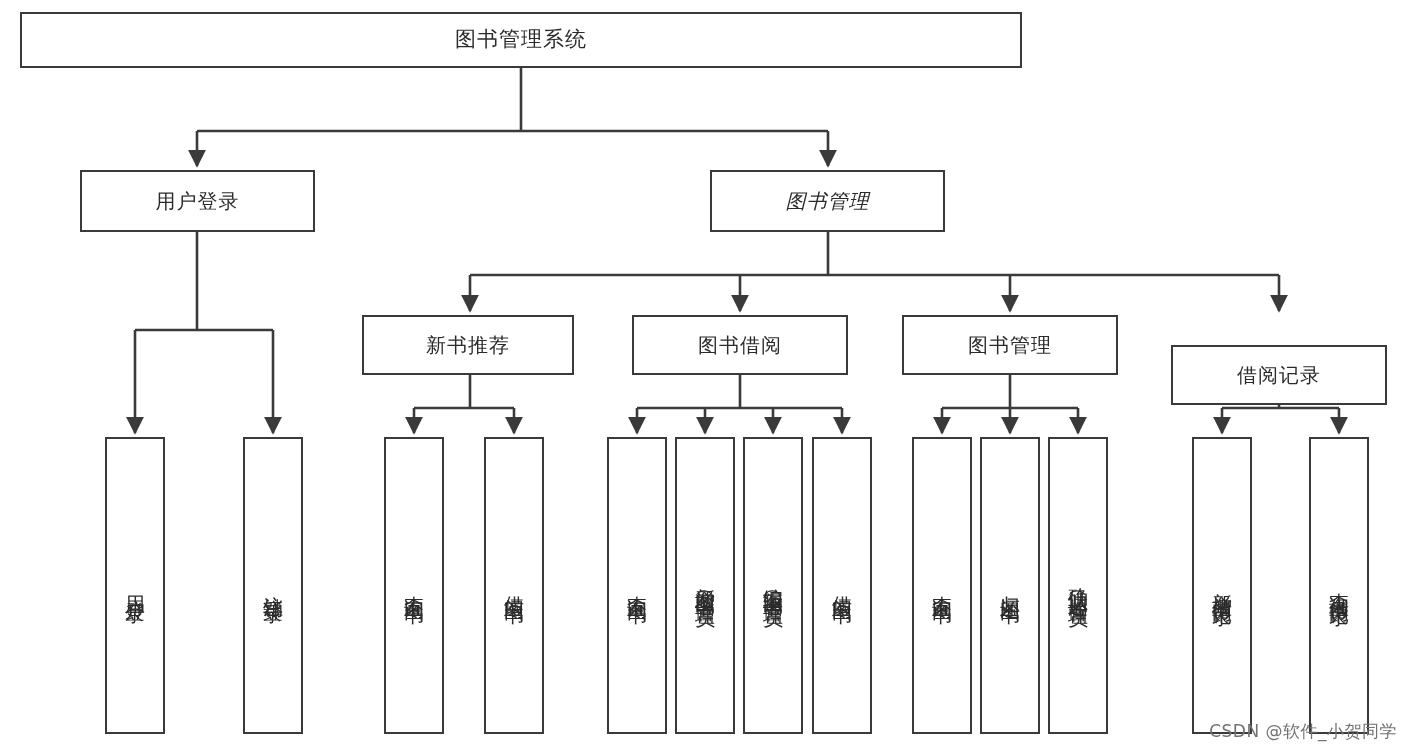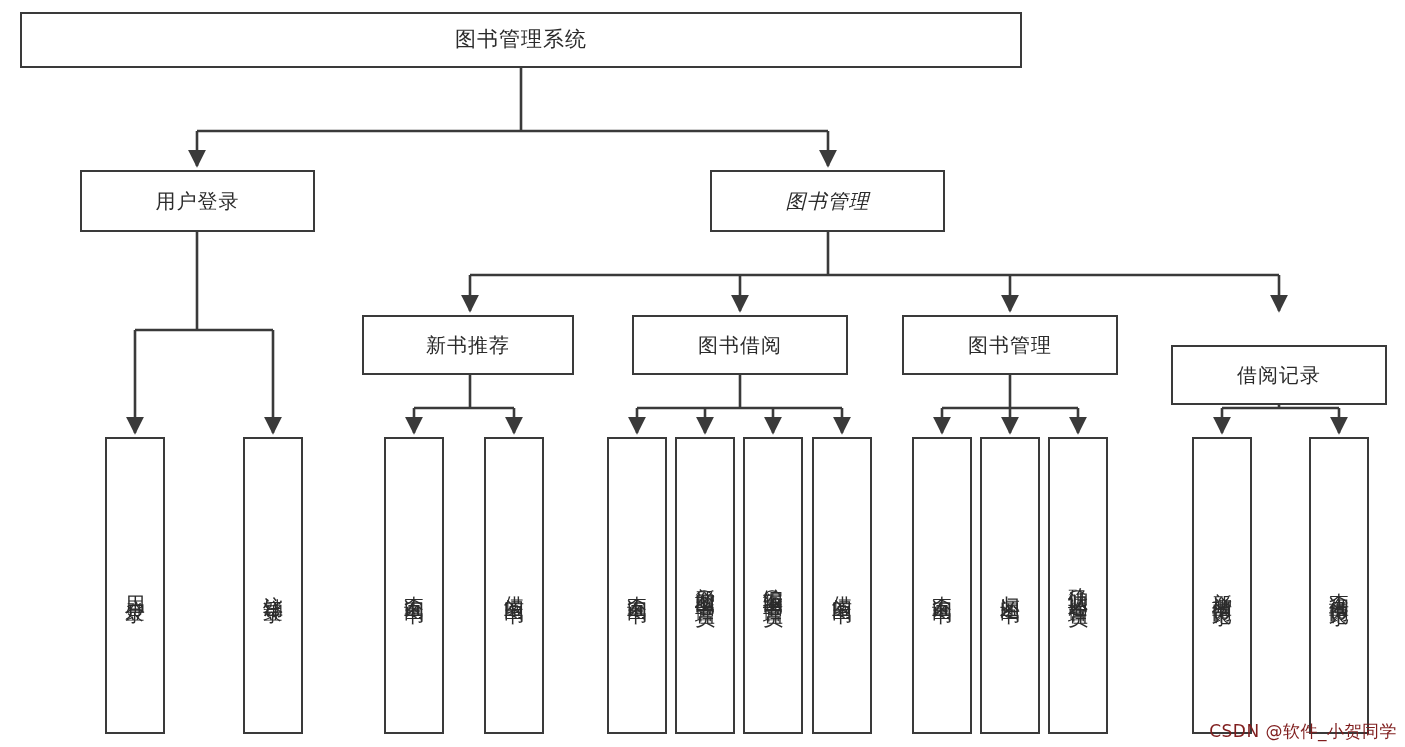--- a/index.html
+++ b/index.html
@@ -57,21 +57,21 @@
     writing-mode: vertical-rl;
     text-orientation: upright;
     display: block;
     white-space: nowrap;
   }
   .watermark {
     position: absolute;
     right: 8px;
     bottom: 4px;
     font-size: 17px;
-    color: #7f1d1d;
+    color: #737373;
     letter-spacing: 0.5px;
     white-space: nowrap;
   }
 </style>
 </head>
 <body>
 
 <div id="canvas">
 
   <svg class="edges" viewBox="0 0 1405 747" xmlns="http://www.w3.org/2000/svg">

